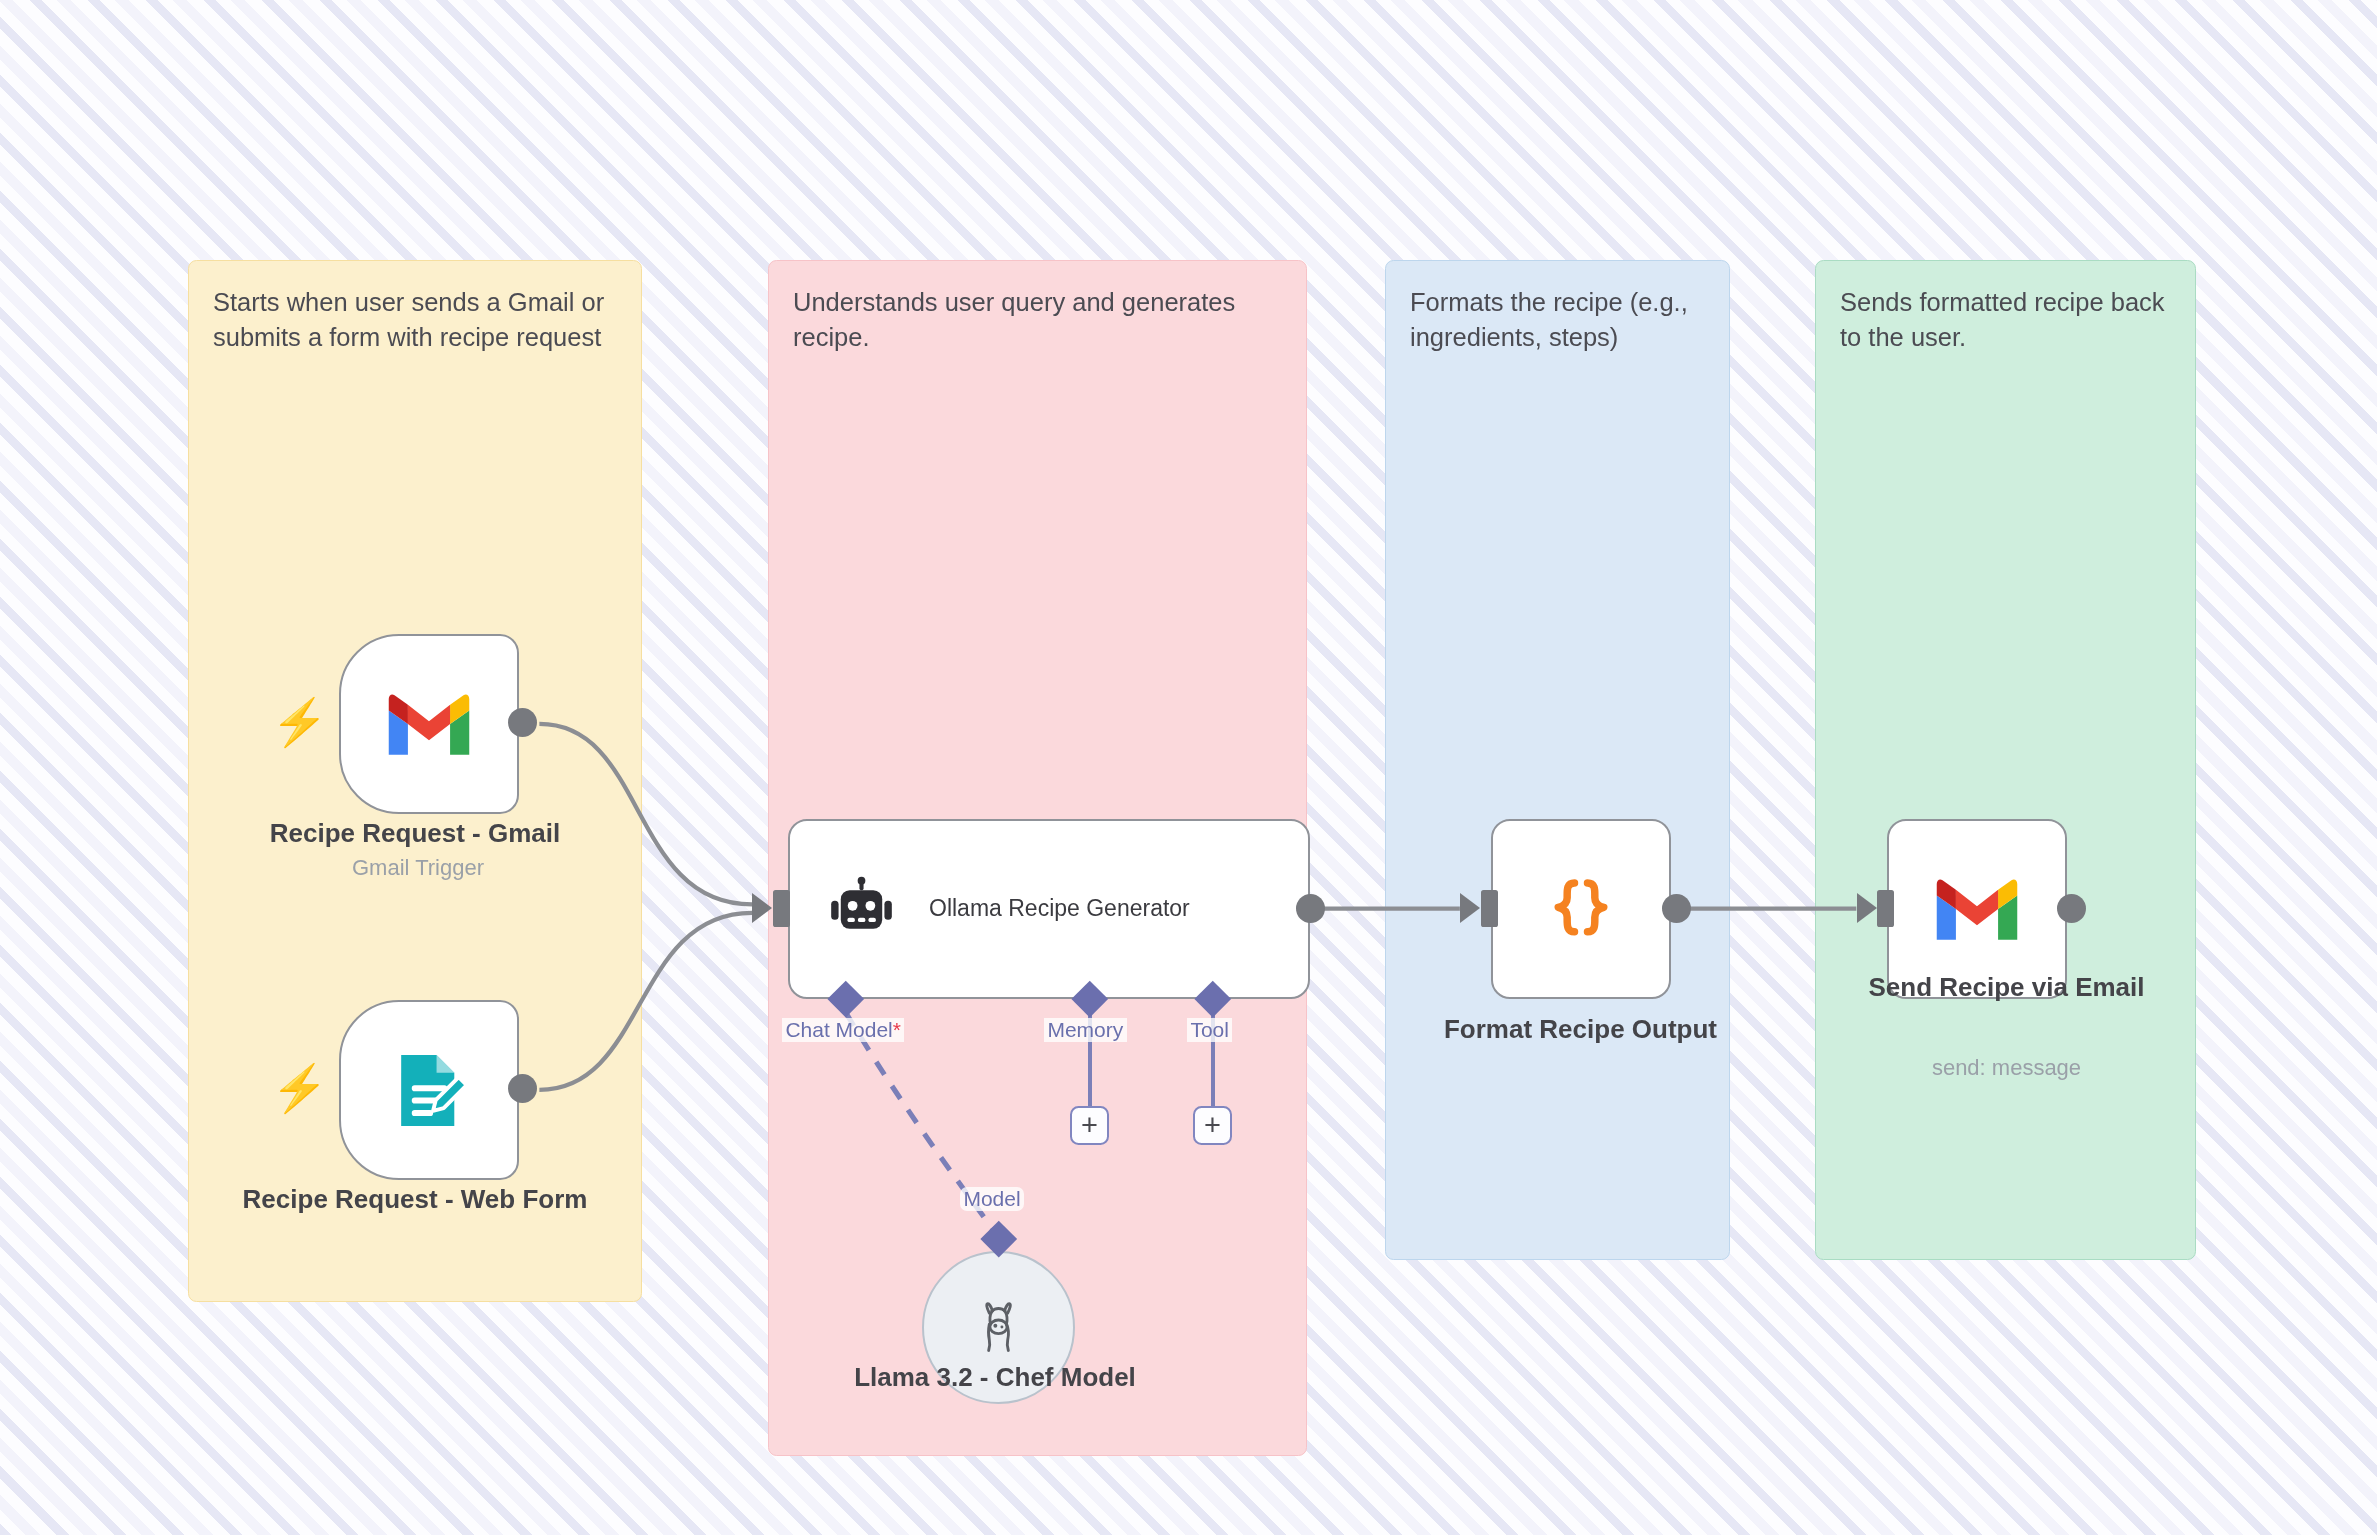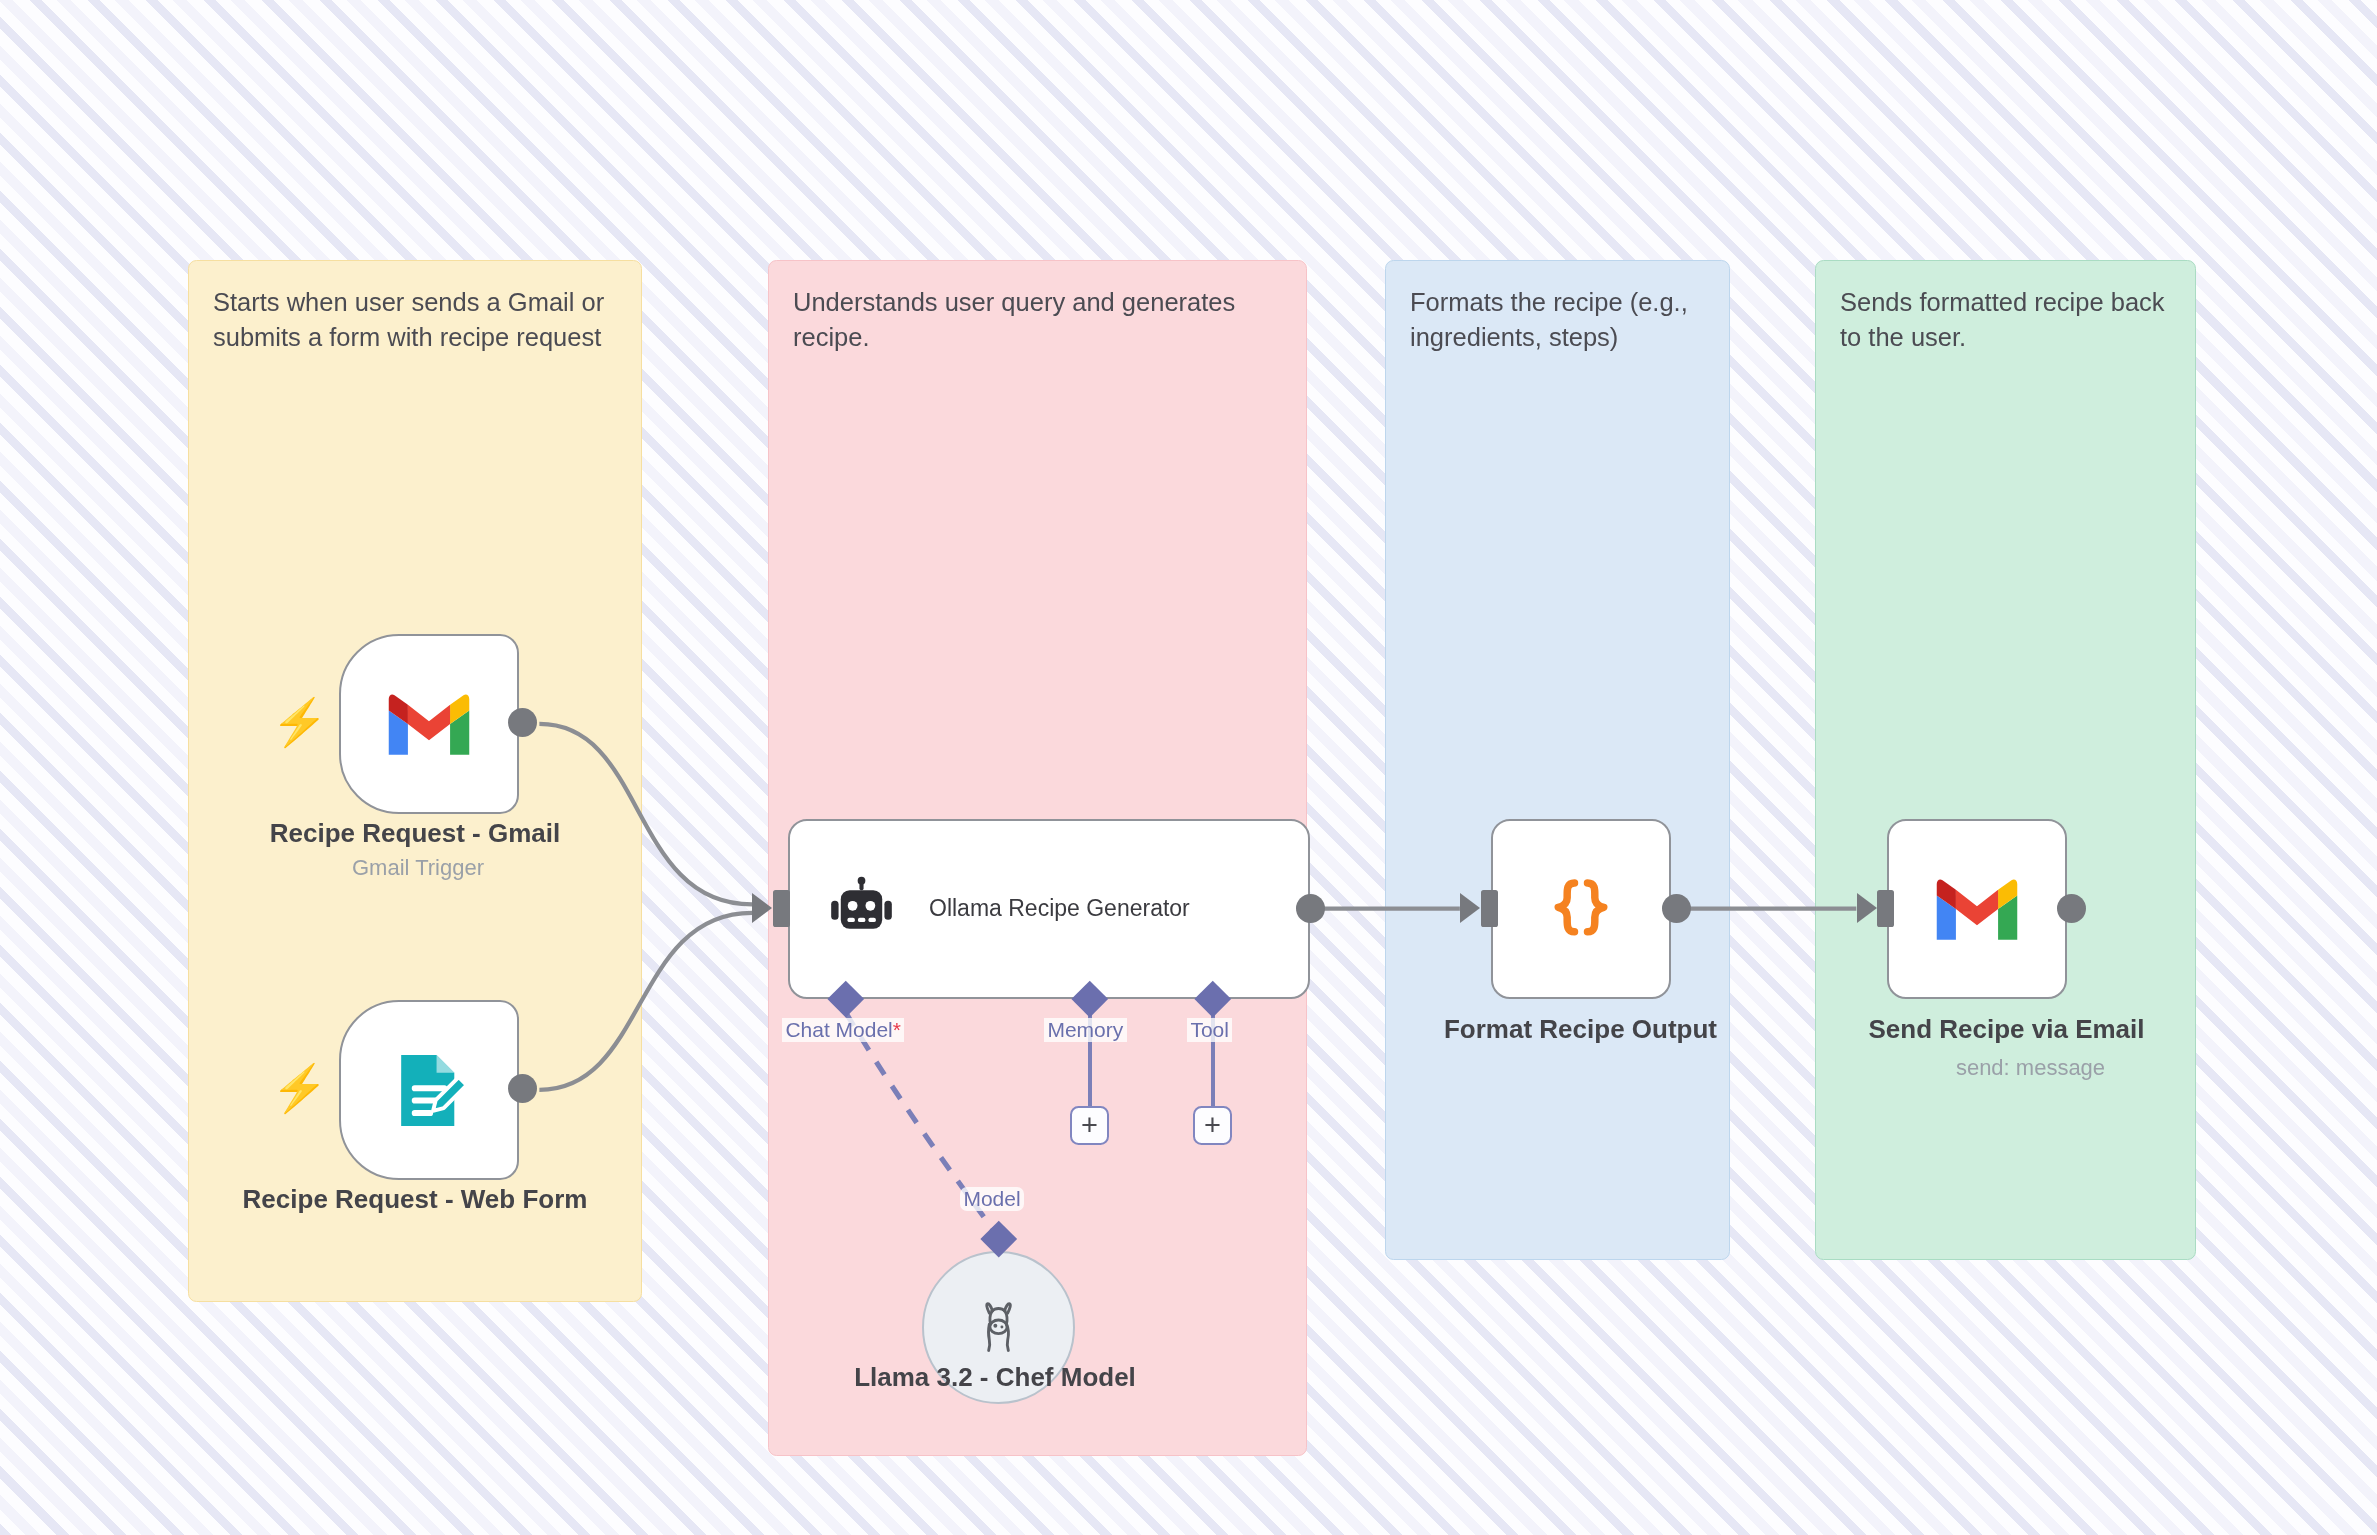--- a/index.html
+++ b/index.html
@@ -316,17 +316,17 @@
   <div class="node square" style="left:1887px; top:819px;">
     <svg width="92" height="70" viewBox="0 0 48 36">
       <path d="M3 34 L3 11 L13 18 L13 34 Z" fill="#4285F4"></path>
       <path d="M35 34 L35 18 L45 11 L45 34 Z" fill="#34A853"></path>
       <path d="M35 18 L45 11 L45 5 C45 3 43.5 2 42 3 L35 8 Z" fill="#FBBC04"></path>
       <path d="M13 18 L13 8 L6 3 C4.5 2 3 3 3 5 L3 11 Z" fill="#C5221F"></path>
       <path d="M13 8 L24 16.5 L35 8 L35 18 L24 26.5 L13 18 Z" fill="#EA4335"></path>
     </svg>
   </div>
   <div class="out-dot" style="left:2057px; top:894px;"></div>
-  <div class="node-label" style="left:1815px; top:1013px; width:383px;">Send Recipe via Email</div>
-  <div class="node-sublabel" style="left:1815px; top:1055px; width:383px;margin-left:24px;">send: message</div>
+  <div class="node-label" style="left:1815px; top:971px; width:383px;">Send Recipe via Email</div>
+  <div class="node-sublabel" style="left:1815px; top:1055px; width:383px;">send: message</div>
 
 </div>
 
 
 </body></html>

